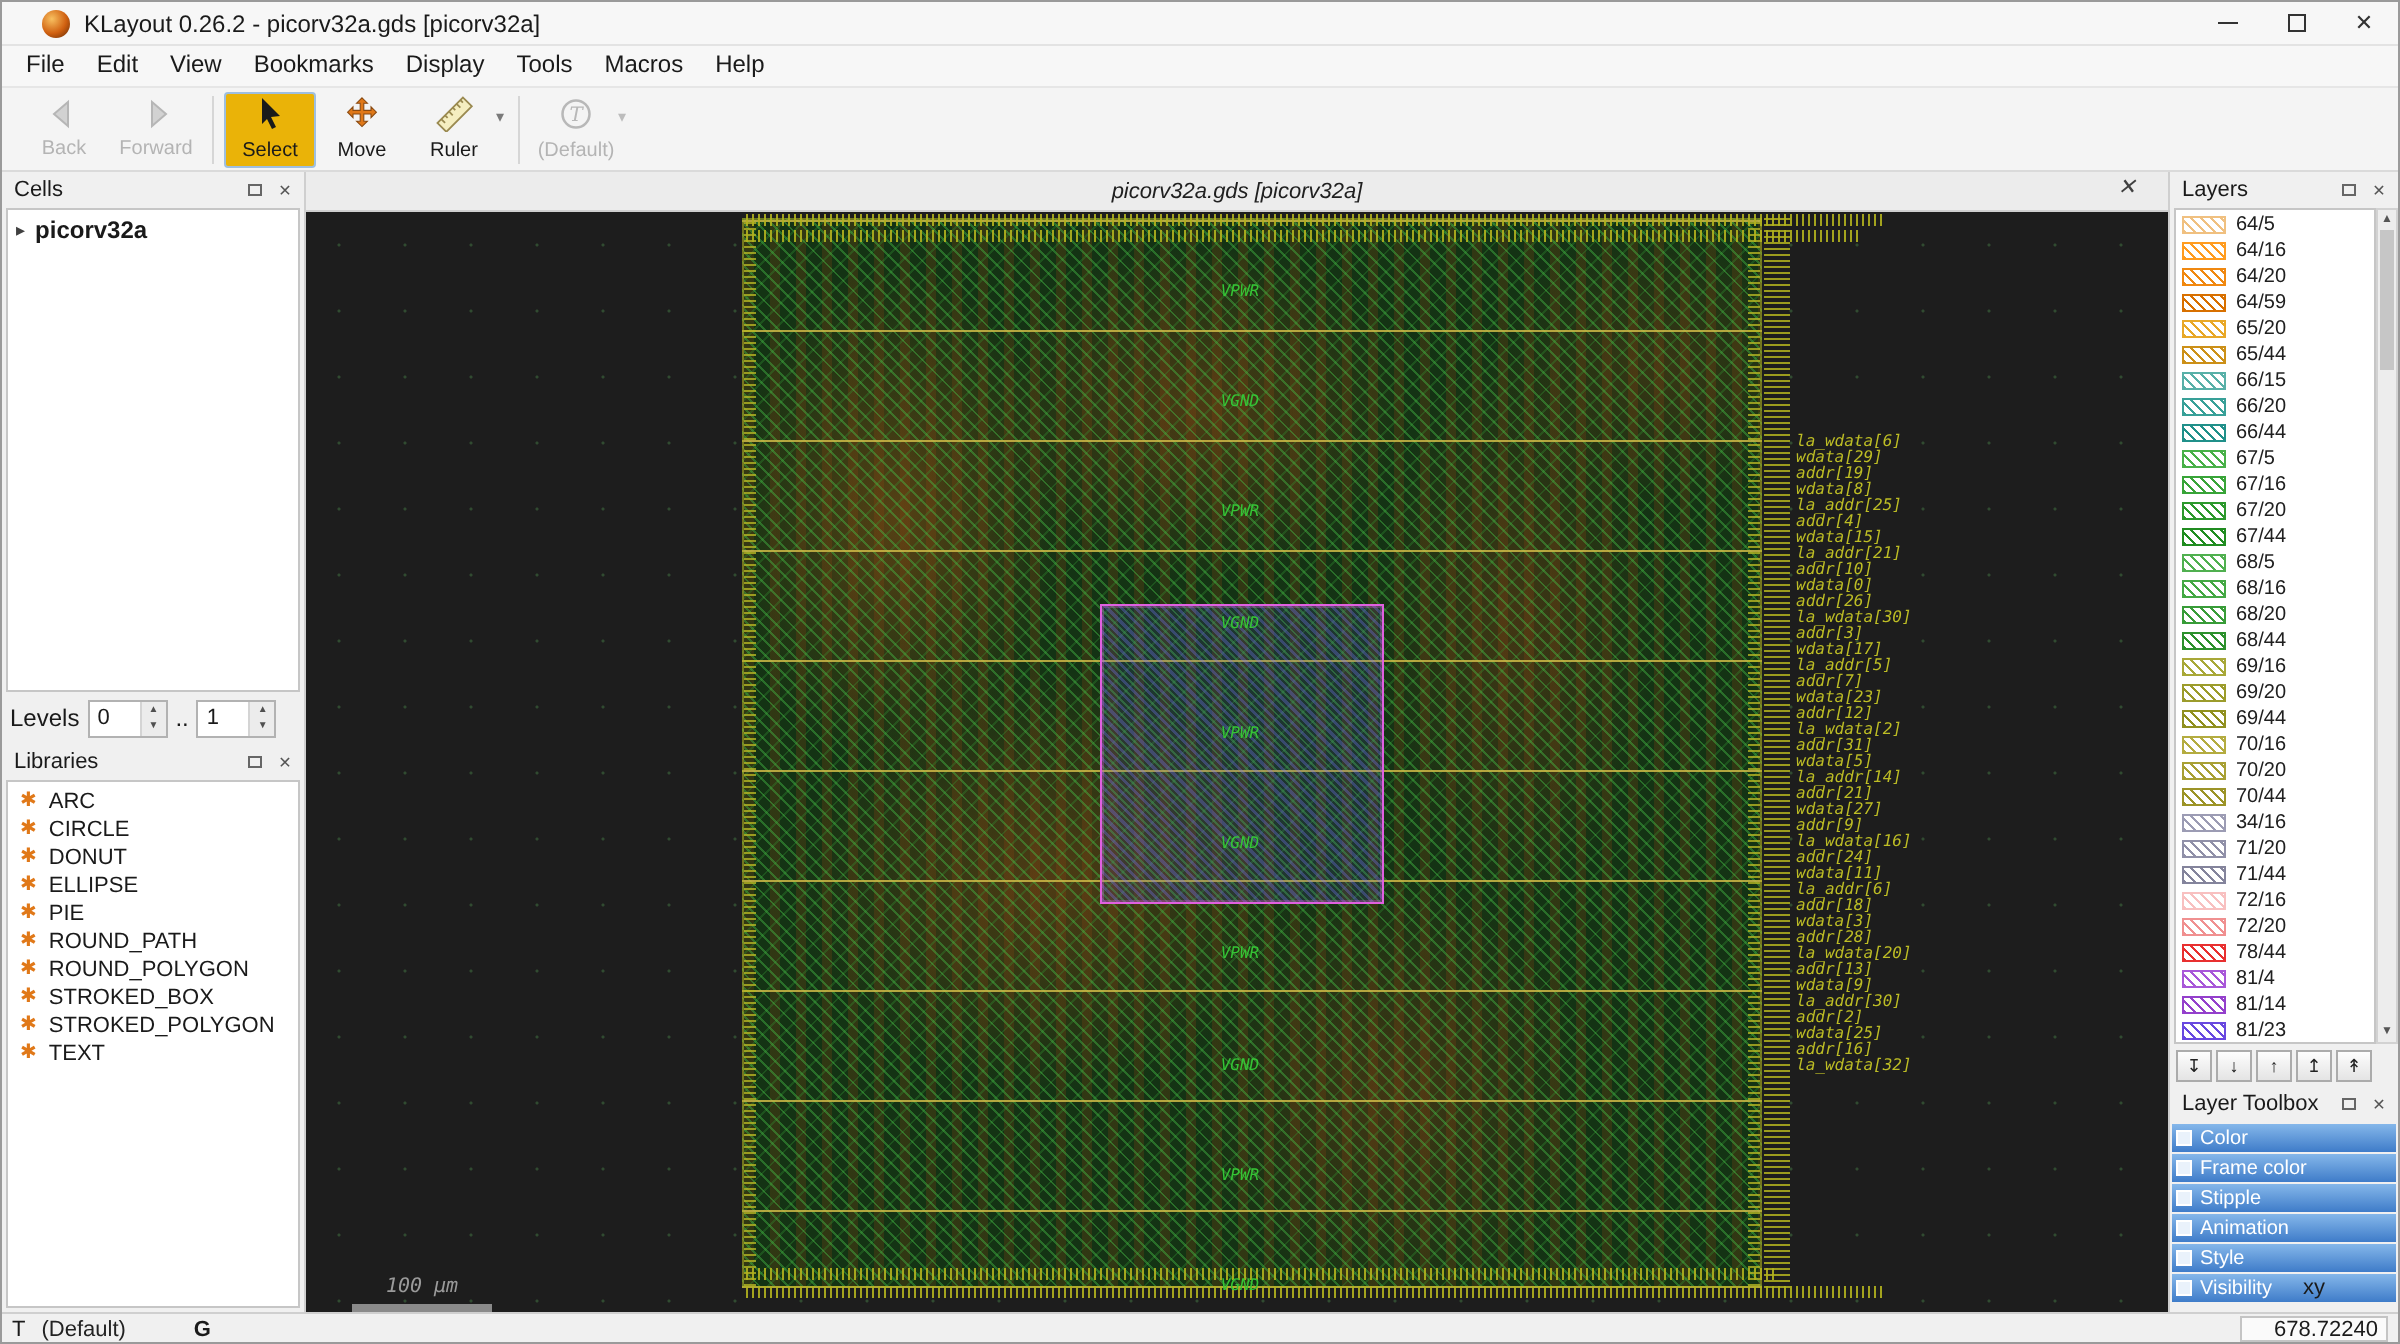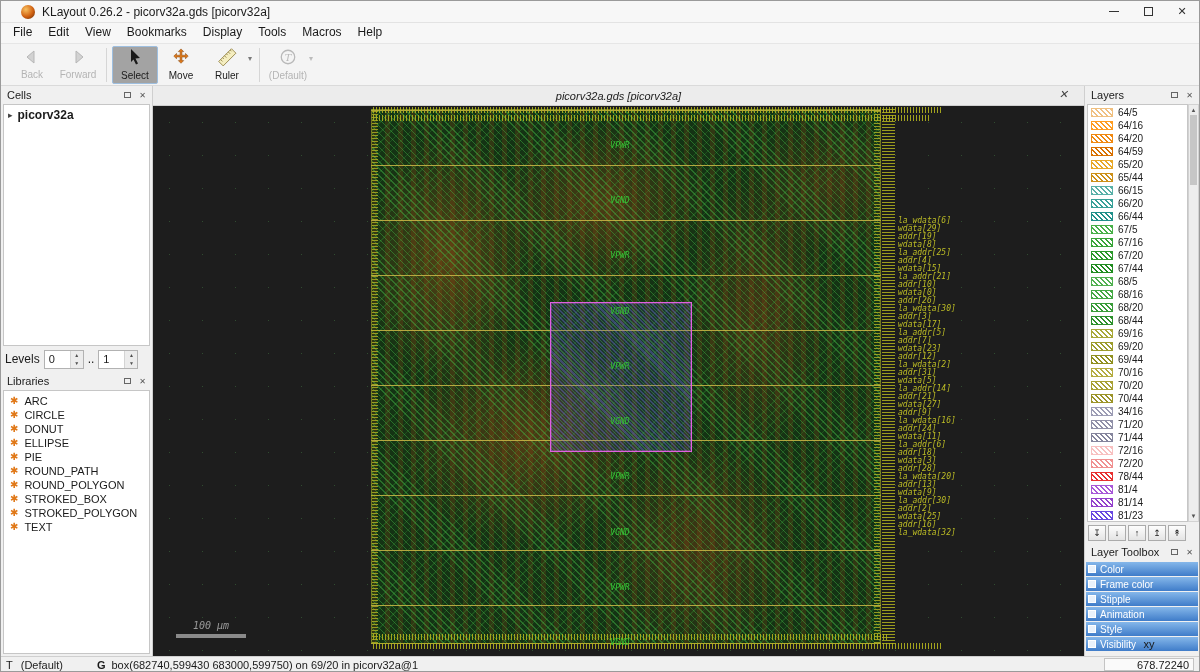--- a/index.html
+++ b/index.html
@@ -18,21 +18,21 @@
   .win-btn .bar { width:10px; height:1px; background:#333; }
   .win-btn .box { width:9px; height:9px; border:1px solid #333; }
   
   .menubar { height:21px; display:flex; align-items:flex-start; background:#f7f7f7; border-bottom:1px solid #e6e6e6; padding-left:4px; }
   .menu-item { padding:2px 8px 3px 8px; font-size:12px; }
   
   .toolbar { height:42px; display:flex; align-items:center; background:#f4f4f4; border-bottom:1px solid #dadada; padding-left:8px; }
   .tool-btn { width:46px; height:38px; display:flex; flex-direction:column; align-items:center; justify-content:center; gap:0; border:1px solid transparent; border-radius:2px; }
   .tool-btn .tb-label { font-size:10px; margin-top:1px; }
   .tool-btn.disabled .tb-label { color:#b4b4b4; }
-  .tool-btn.active { background:#a3a3a3; border-color:#9ebfe0; }
+  .tool-btn.active { background:#eab308; border-color:#9ebfe0; }
   .tool-sep { width:1px; height:34px; background:#d6d6d6; margin:0 5px; }
   .tool-group { display:flex; align-items:flex-start; }
   .dd-arrow { font-size:8px; color:#7a7a7a; margin:8px 2px 0 -2px; }
   .dd-arrow.dim { color:#bcbcbc; }
   
   .content { display:flex; height:570px; }
   
   .left-panel { width:152px; flex:0 0 152px; display:flex; flex-direction:column; border-right:1px solid #cfcfcf; background:#f0f0f0; }
   .dock-header { height:18px; display:flex; align-items:center; padding:0 4px 0 6px; font-size:11px; flex:0 0 18px; }
   .dock-btns { margin-left:auto; display:flex; gap:4px; align-items:center; }
@@ -84,21 +84,21 @@
   .strip-bot1 { left:220px; top:528px; width:515px; }
   .strip-bot2 { left:220px; top:537px; width:570px; }
   .right-ticks { position:absolute; left:729px; top:3px; width:13px; height:535px;
     background-image:repeating-linear-gradient(0deg, rgba(178,178,30,.85) 0 1px, rgba(0,0,0,0) 1px 3px); }
   .pin-labels { position:absolute; left:745px; top:4px; width:150px; height:534px;
     display:flex; flex-direction:column; justify-content:center; }
   .pin-label { font-family:"DejaVu Sans Mono", monospace; font-size:8px; line-height:8px; color:#bdbd25; white-space:nowrap; }
   .rail-labels { position:absolute; left:432px; top:36px; width:70px; height:505px;
     display:flex; flex-direction:column; justify-content:space-between; align-items:center; }
   .rail-label { font-family:"DejaVu Sans Mono", monospace; font-size:8px; line-height:8px; color:#35c535; }
-  .scalebar { position:absolute; left:23px; top:514px; width:70px; }
+  .scalebar { position:absolute; left:23px; top:532px; width:70px; }
   .scale-text { font-size:10px; color:#9a9a9a; text-align:center; margin-bottom:3px; font-family:"DejaVu Sans Mono", monospace; }
   .scale-line { height:4px; background:#8a8a8a; }
   
   .right-panel { width:115px; flex:0 0 115px; display:flex; flex-direction:column; border-left:1px solid #cfcfcf; background:#f0f0f0; }
   .layers-wrap { display:flex; height:418px; flex:0 0 418px; padding-left:2px; }
   .layers-list { flex:1; background:#fff; border:1px solid #c6c6c6; overflow:hidden; padding-top:1px; }
   .layer-row { display:flex; align-items:center; gap:5px; height:13px; padding-left:3px; }
   .swatch { width:22px; height:9px; flex:0 0 22px; border:1px solid var(--sw,#888); background-color:#fff;
     background-image:repeating-linear-gradient(45deg, var(--sw,#888) 0 1px, rgba(0,0,0,0) 1px 3.5px); }
   .layer-name { font-size:10px; color:#202020; }
@@ -110,21 +110,21 @@
   .nav-btn { width:18px; height:16px; border:1px solid #ababab; background:linear-gradient(#fdfdfd,#e4e4e4); font-size:9px; display:flex; align-items:center; justify-content:center; color:#222; }
   .toolbox-rows { display:flex; flex-direction:column; padding:1px 1px 0 1px; }
   .tb-row { height:14px; margin-bottom:1px; background:linear-gradient(180deg,#85b7ea,#3f7cc9); display:flex; align-items:center; gap:4px; padding-left:2px; color:#fff; font-size:10px; }
   .tb-check { width:8px; height:8px; flex:0 0 8px; background:#eaf2fb; border:1px solid #fff; }
   
   .statusbar { height:17px; border-top:1px solid #cfcfcf; background:#f0f0f0; display:flex; align-items:center; font-size:11px; padding:0 5px; }
   .sb-mode { margin-right:8px; }
   .sb-tool { color:#222; }
   .sb-g { font-weight:bold; margin-left:34px; margin-right:6px; }
   .sb-right { margin-left:auto; display:flex; align-items:center; gap:8px;flex-direction:column; }
-  .sb-coord { width:90px; height:13px; background:#fafafa; border:1px solid #c4c4c4; text-align:right; padding:0 4px; line-height:12px; font-size:11px; }
+  .sb-coord { width:74px; height:13px; background:#fafafa; border:1px solid #c4c4c4; text-align:right; padding:0 4px; line-height:12px; font-size:11px; }
 </style>
 </head>
 <body>
 
 <div class="titlebar">
   <div class="logo"></div>
   <div class="title-text">KLayout 0.26.2 - picorv32a.gds [picorv32a]</div>
   <div class="win-controls">
     <div class="win-btn">
         <span class="bar"></span>
@@ -678,19 +678,18 @@
           <span>Visibility</span>
         </div>
       </div>
   </div>
 </div>
 
 <div class="statusbar">
   <span class="sb-mode">T</span>
   <span class="sb-tool">(Default)</span>
   <span class="sb-g">G</span>
-  <span class="sb-msg">box(682740,599430 683000,599750) on 69/20 in picorv32a@1</span>
   <span class="sb-right">
     <span>xy</span>
     <span class="sb-coord">678.72240</span>
     <span class="sb-coord">598.49004</span>
   </span>
 </div>
 
 </body></html>

